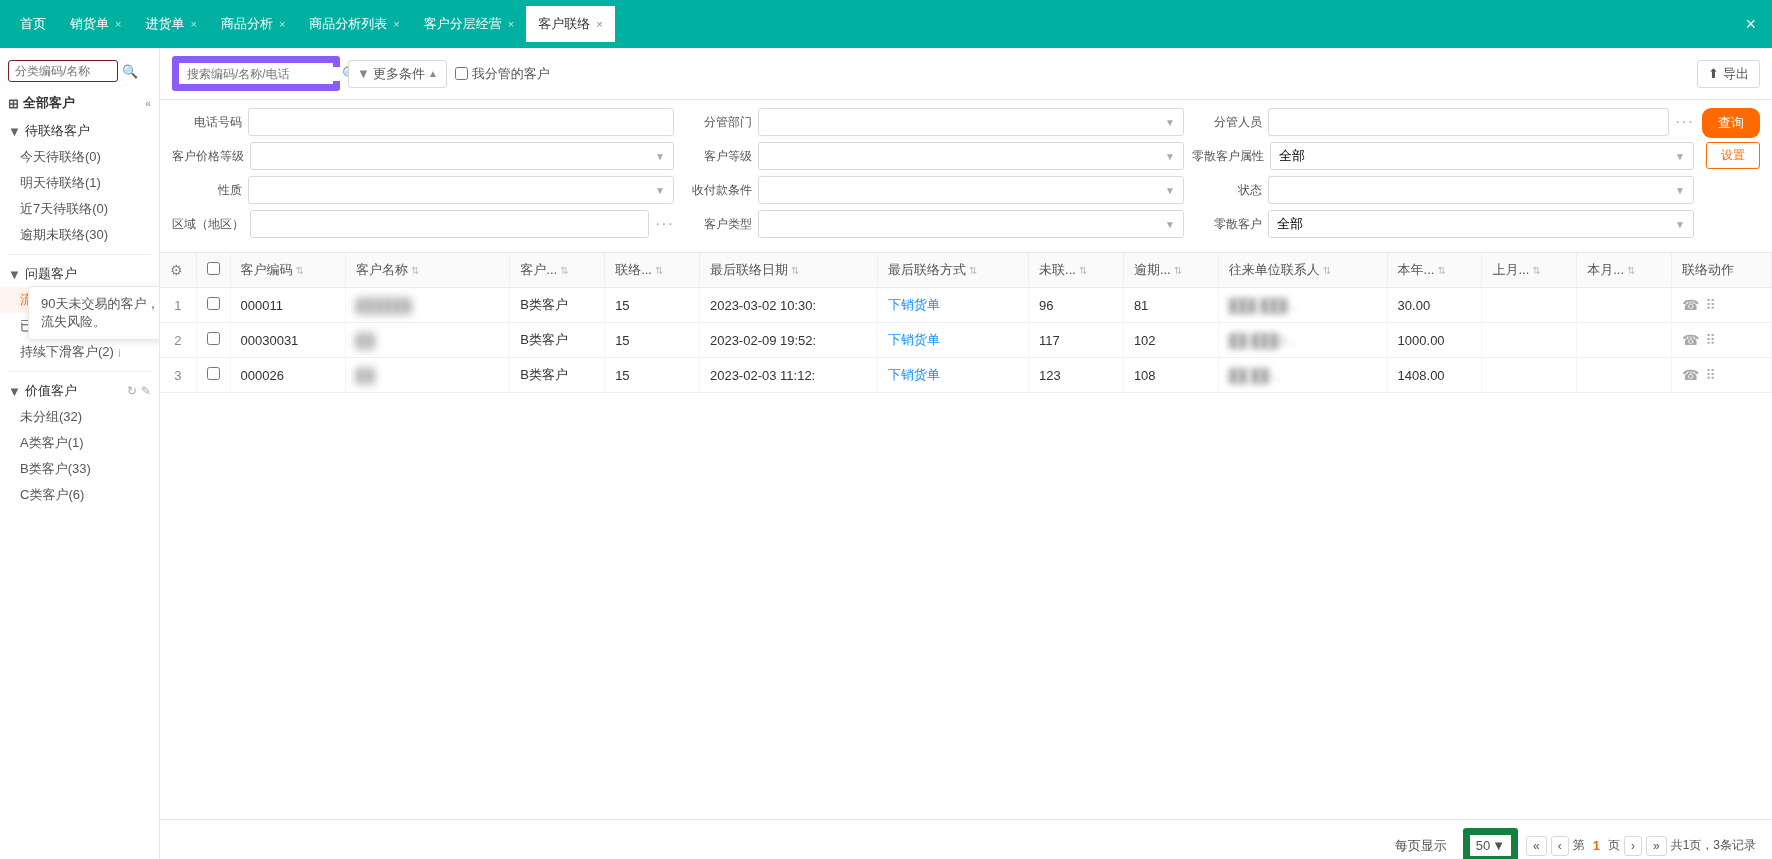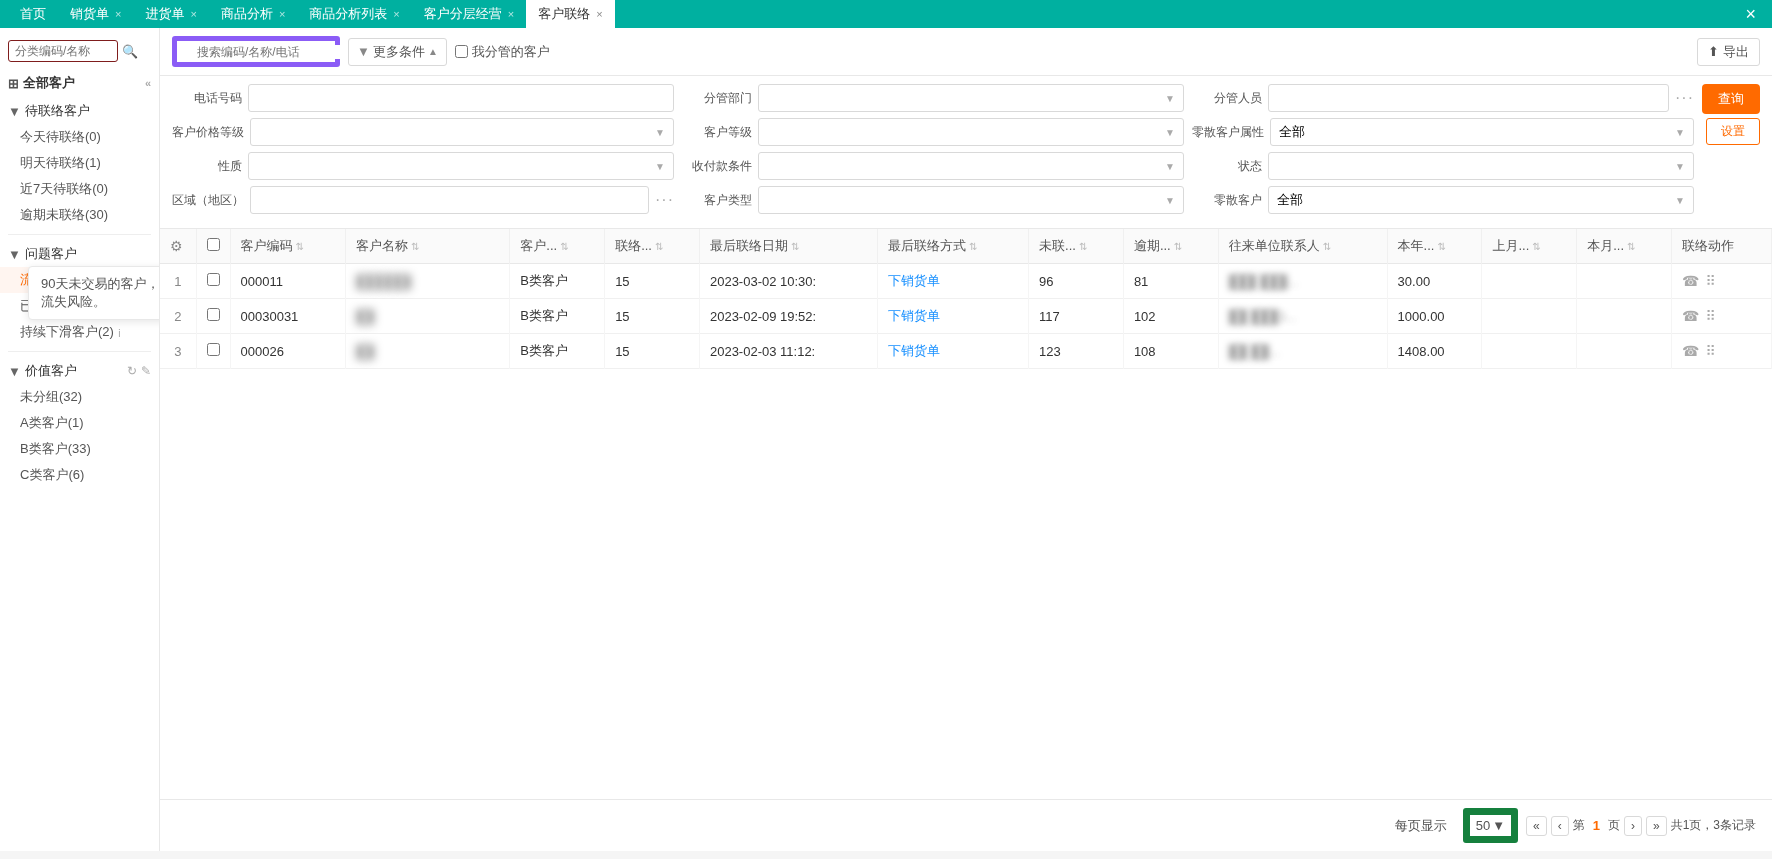--- a/index.html
+++ b/index.html
@@ -1,20 +1,20 @@
 <!DOCTYPE html>
 <html><head>
   <meta charset="utf-8">
   <style>
     * { box-sizing: border-box; margin: 0; padding: 0; font-family: 'Microsoft YaHei', Arial, sans-serif; font-size: 13px; }
     body { background: #f5f5f5; overflow: hidden; width: 1772px; height: 859px; }
 
     
     .top-nav {
-      display: flex; align-items: center; background: #00b0a0; height: 28px;
+      display: flex; align-items: center; background: #00b0a0; height: 48px;
       padding: 0 8px; color: white; text-align: center;
     }
     .top-nav .nav-tab {
       display: flex; align-items: center; padding: 0 12px; height: 36px;
       cursor: pointer; font-size: 13px; color: white; white-space: nowrap;
       position: relative;
     }
     .top-nav .nav-tab.active {
       background: white; color: #333;
     }
@@ -70,22 +70,22 @@
       flex: 1; display: flex; flex-direction: column; overflow: hidden;
       background: #f5f5f5;
     }
 
     
     .filter-bar {
       display: flex; align-items: center; padding: 8px 12px;
       background: white; border-bottom: 1px solid #e8e8e8; gap: 8px;
     }
     .filter-search {
-      display: flex; align-items: center; border: 5px solid #8b5cf6;
-      border-radius: 3px; padding: 3px 20px; background: white; width: 168px;
+      display: flex; align-items: center; border: 7px solid #8b5cf6;
+      border-radius: 3px; padding: 3px 8px; background: white; width: 168px;
     }
     .filter-search input { border: none; outline: none; font-size: 12px; width: 160px; }
     .filter-search .s-icon { color: #ff6a00; cursor: pointer; }
     .filter-more-btn {
       display: flex; align-items: center; gap: 3px; color: #555; cursor: pointer;
       padding: 4px 8px; border: 1px solid #d9d9d9; border-radius: 3px; background: white;
       font-size: 12px;
     }
     .filter-more-btn .arrow { color: #888; font-size: 10px; }
     .my-customer-checkbox {
@@ -115,21 +115,21 @@
       font-size: 12px; outline: none; height: 28px;
     }
     .filter-select {
       flex: 1; border: 1px solid #d9d9d9; border-radius: 3px; padding: 4px 8px;
       font-size: 12px; outline: none; height: 28px; display: flex; align-items: center;
       justify-content: space-between; cursor: pointer; background: white;
     }
     .filter-select .down-arrow { color: #aaa; font-size: 10px; }
     .filter-dots { color: #aaa; cursor: pointer; font-size: 16px; letter-spacing: 1px; }
     .query-btn {
-      background: #ff6a00; color: white; border: none; border-radius: 4px;
+      background: #ff6a00; color: white; border: none; border-radius: 9px;
       padding: 6px 16px; cursor: pointer; font-size: 13px;
     }
     .settings-btn {
       background: white; color: #ff6a00; border: 1px solid #ff6a00; border-radius: 3px;
       padding: 4px 10px; cursor: pointer; font-size: 12px; margin-left: 4px;
     }
     .filter-actions { display: flex; flex-direction: column; gap: 4px; margin-left: auto; }
 
     
     .table-container {

